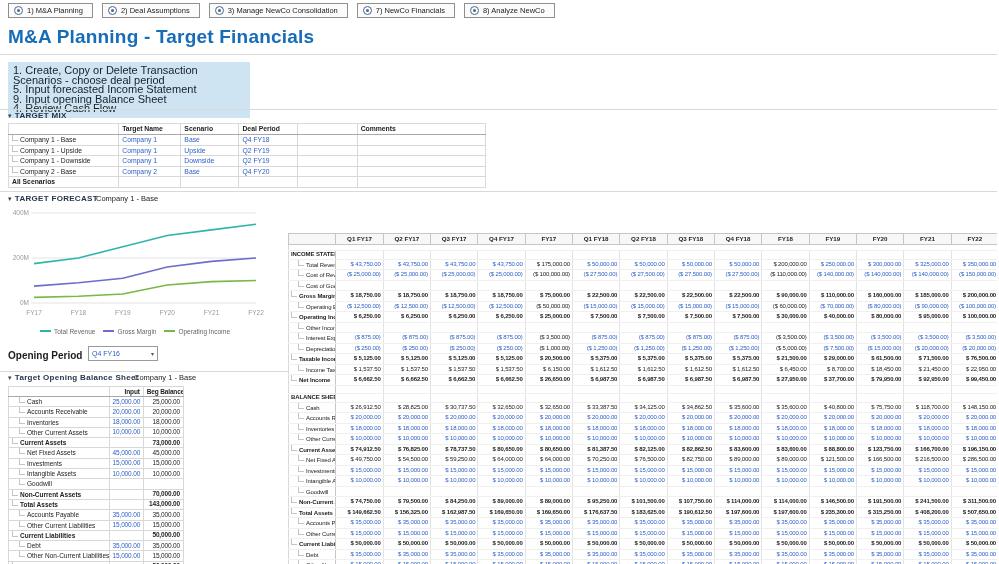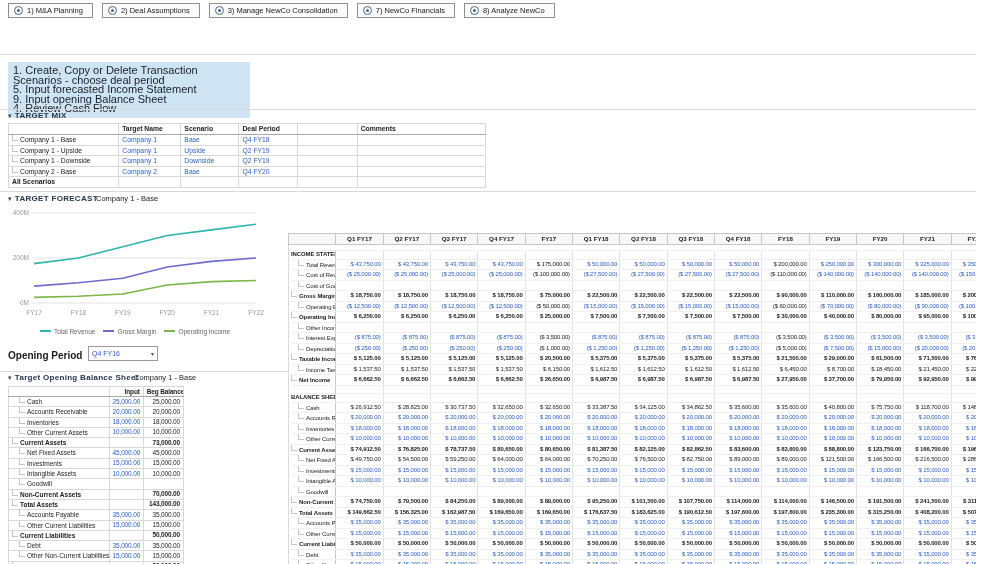--- a/index.html
+++ b/index.html
@@ -1,17 +1,17 @@
 <!DOCTYPE html>
 <html><head>
 <meta charset="utf-8">
 <style>
   html,body{margin:0;padding:0;background:#fff;}
   #app{position:relative;width:976px;height:564px;background:#fff;overflow:hidden;
-       font-family:"Liberation Sans","DejaVu Sans",sans-serif;color:#1c1c1c;}
+       font-family:"Liberation Sans","DejaVu Sans",sans-serif;color:#1c1c1c;padding-left:21px;}
   .toolbar{position:absolute;top:3px;left:8px;display:flex;gap:9px;}
   .tb-btn{display:inline-flex;align-items:center;gap:4px;height:15px;padding:0 9px 0 5px;
           border:1px solid #8f8f8f;background:#fbfbfb;font-family:inherit;font-size:7.5px;color:#222;cursor:pointer;}
   .radio-icon{width:7px;height:7px;border:1px solid #49688f;border-radius:50%;position:relative;flex:0 0 auto;}
   .radio-icon::after{content:"";position:absolute;left:2px;top:2px;width:3px;height:3px;border-radius:50%;background:#49688f;}
   .page-title{position:absolute;top:26px;left:8px;font-size:19px;font-weight:bold;color:#176cb8;letter-spacing:.2px;}
   .rule{position:absolute;left:0;width:999px;border-top:1px solid #d9d9d9;height:0;}
   .instructions{position:absolute;top:62px;left:8px;width:232px;background:#cfe4f2;padding:4px 5px;
                 font-size:11px;line-height:9.5px;color:#15202b;}
   .section-head{position:absolute;font-size:8px;font-weight:bold;color:#24364d;letter-spacing:.3px;}
@@ -67,20 +67,21 @@
     <button class="tb-btn">
       <span class="radio-icon"></span>
       <span>7) NewCo Financials</span>
     </button>
     <button class="tb-btn">
       <span class="radio-icon"></span>
       <span>8) Analyze NewCo</span>
     </button>
   </div>
 
+  <div class="page-title">M&amp;A Planning - Target Financials</div>
   <div class="rule" style="top:54px"></div>
 
   <div class="instructions">
     <div>1. Create, Copy or Delete Transaction Scenarios - choose deal period</div>
     <div>5. Input forecasted Income Statement</div>
     <div>9. Input opening Balance Sheet</div>
     <div>4. Review Cash Flow</div>
   </div>
 
   <div class="rule" style="top:109px"></div>

